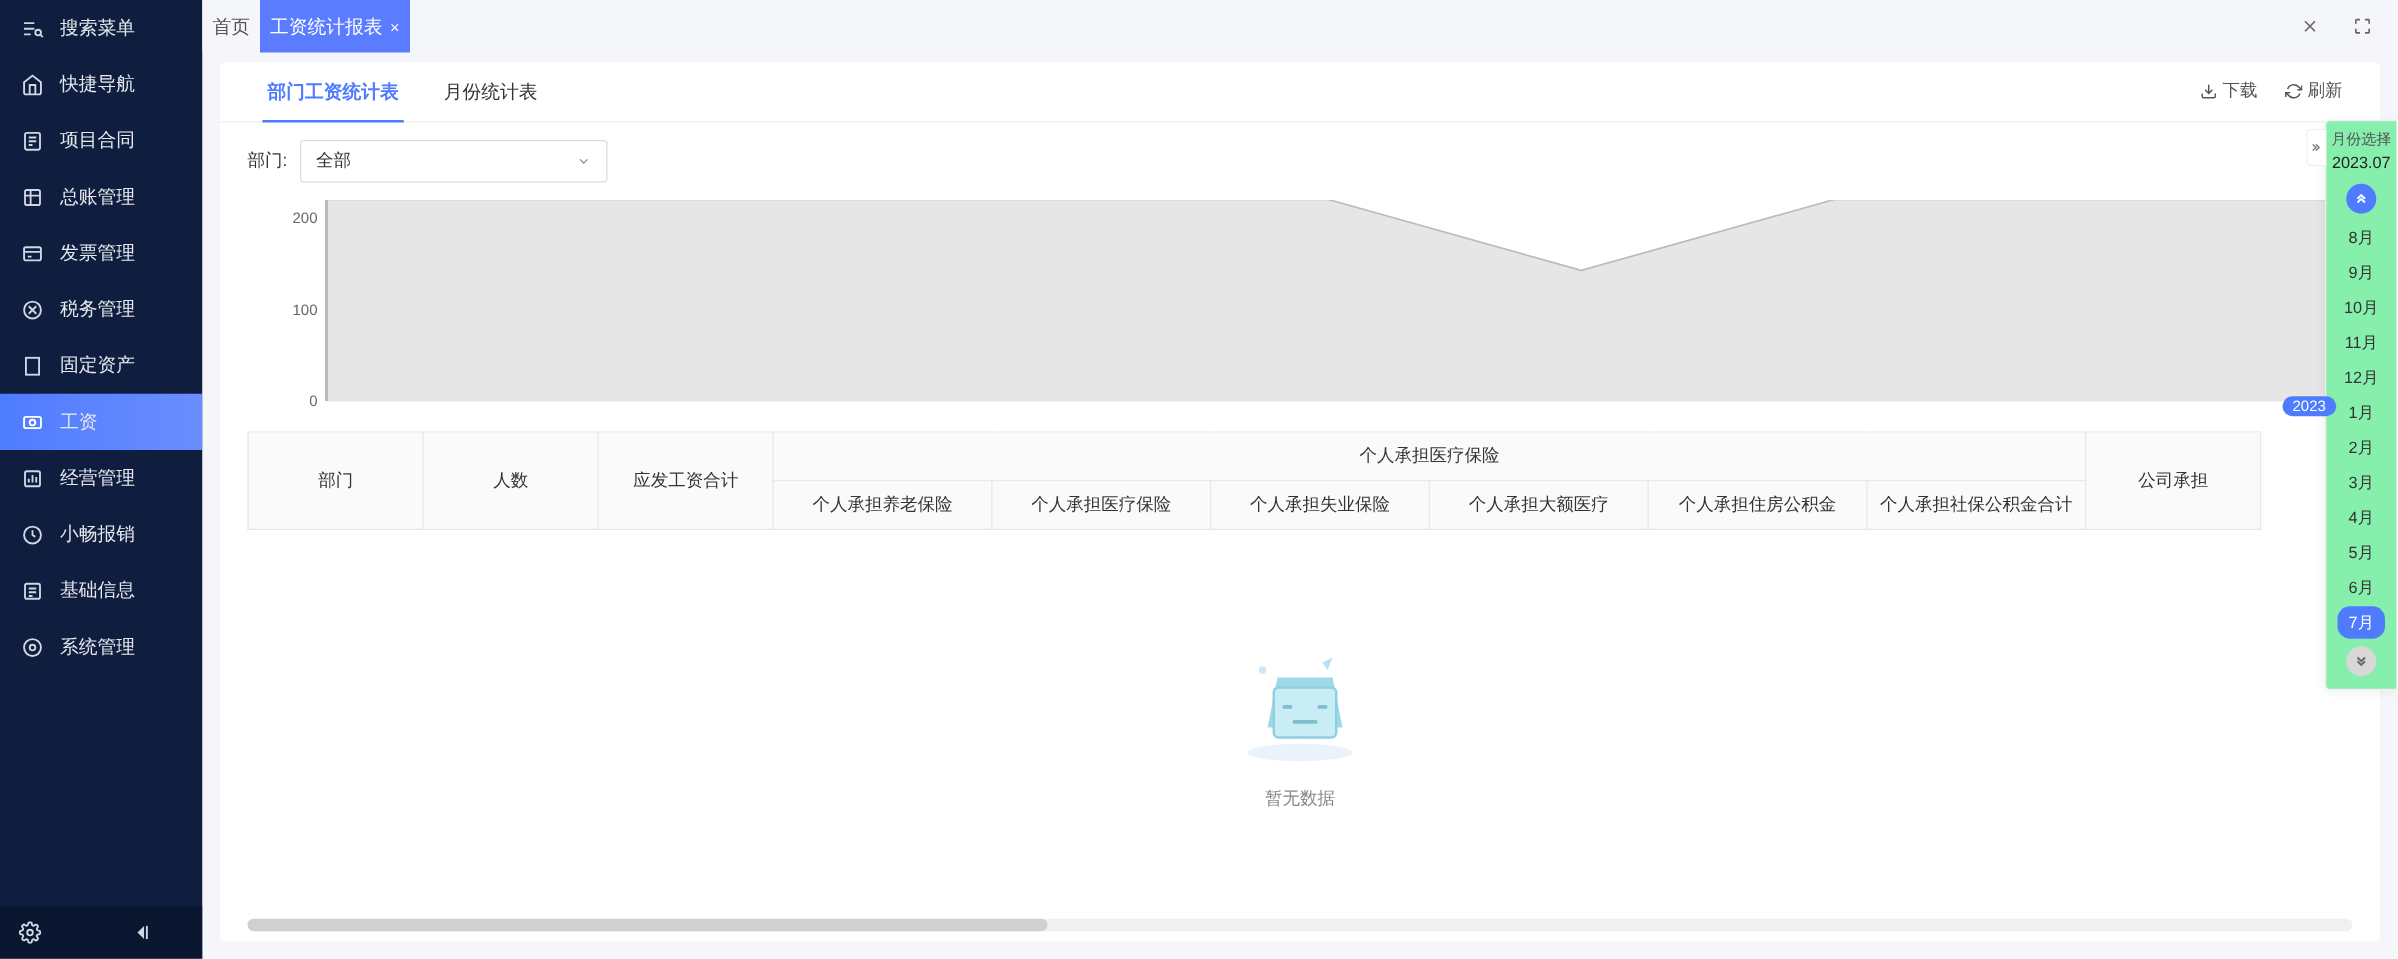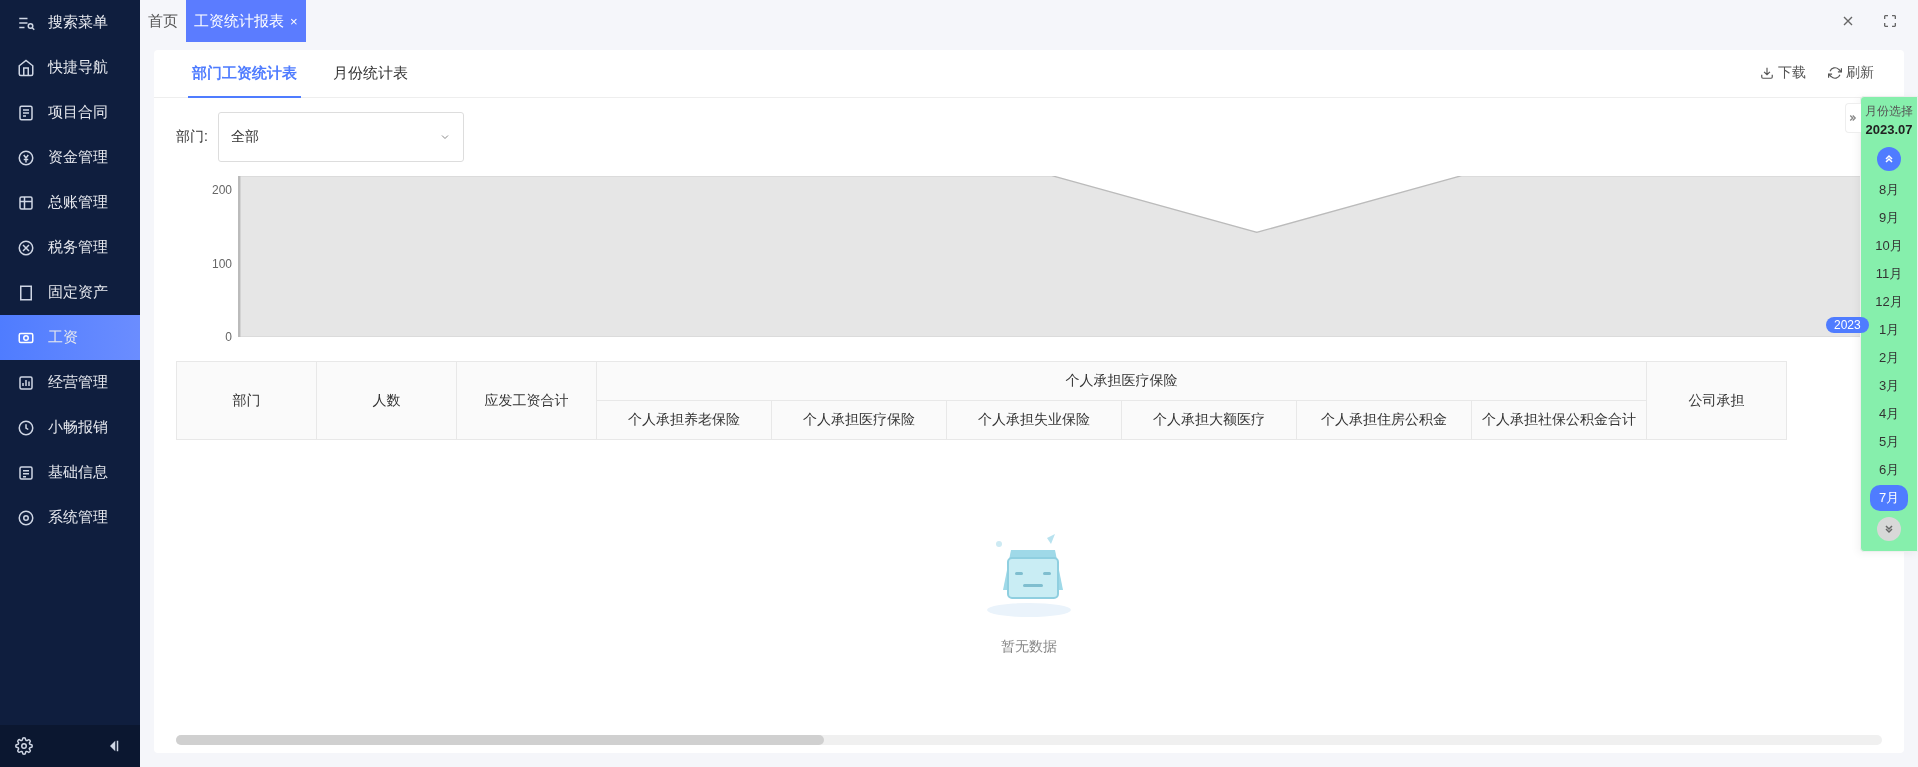--- a/index.html
+++ b/index.html
@@ -1,20 +1,20 @@
 <!DOCTYPE html>
 <html><head>
 <meta charset="utf-8">
 <style>
   * { box-sizing: border-box; margin: 0; padding: 0; }
   html, body { width: 100%; height: 100%; font-family: "Microsoft YaHei", "PingFang SC", sans-serif; font-size: 14px; color: #333; background: #f5f6fa; overflow: hidden; }
   body { display: flex; height: 767px; width: 1918px; }
 
   
-  .sidebar { width: 140px; background: #0f1e3e; color: #e6e8ee; display: flex; flex-direction: column; position: relative; }
+  .sidebar { width: 162px; background: #0f1e3e; color: #e6e8ee; display: flex; flex-direction: column; position: relative; }
   .sidebar-items { flex: 1; overflow-y: auto; }
   .sidebar-item { display: flex; align-items: center; height: 45px; padding: 0 16px; cursor: pointer; gap: 12px; font-size: 15px; }
   .sidebar-item.active { background: linear-gradient(90deg,#4f7cff,#6b8dff); }
   .sidebar-icon { width: 20px; height: 20px; display: flex; align-items: center; justify-content: center; flex-shrink: 0; }
   .sidebar-bottom { height: 42px; display: flex; align-items: center; padding: 0 14px; gap: 72px; background: #0b1730; }
 
   
   .main { flex: 1; display: flex; flex-direction: column; background: #f5f6fa; position: relative; }
 
   
@@ -29,21 +29,21 @@
   .panel { margin: 8px 14px 14px 14px; background:#fff; border-radius:4px; flex:1; position:relative; display:flex; flex-direction:column; overflow:hidden; }
 
   .sub-tabs { display:flex; border-bottom:1px solid #eee; padding:0 20px; position:relative; }
   .sub-tab { padding:14px 18px; font-size:15px; cursor:pointer; color:#333; }
   .sub-tab.active { color:#4f7cff; font-weight:700; position:relative; }
   .sub-tab.active::after { content:""; position:absolute; left:10%; right:10%; bottom:-1px; height:2px; background:#4f7cff; }
   .panel-actions { position:absolute; right:30px; top:14px; display:flex; gap:22px; color:#555; }
   .panel-action { display:flex; align-items:center; gap:4px; cursor:pointer; }
 
   .filter-row { display:flex; align-items:center; padding:14px 22px; gap:10px; }
-  .select-box { border:1px solid #ddd; border-radius:3px; height:50px; width:246px; display:flex; align-items:center; justify-content:space-between; padding:0 12px; cursor:pointer; color:#333; }
+  .select-box { border:1px solid #ddd; border-radius:3px; height:34px; width:246px; display:flex; align-items:center; justify-content:space-between; padding:0 12px; cursor:pointer; color:#333; }
 
   
   .chart-wrap { padding: 0 22px 10px 22px; position:relative; }
   .chart { position:relative; height:175px; }
   .chart-ylabel { position:absolute; right: calc(100% - 56px); transform: translateY(-50%); font-size:12px; color:#666; }
   .chart-area { position:absolute; left:62px; right:14px; top:0; bottom:14px; }
   .chart-area svg { width:100%; height:100%; display:block; }
 
   
   .table-wrap { padding:0 22px; overflow-x:auto; flex-shrink:0; }
@@ -55,21 +55,21 @@
   .empty-illus { width:120px; height:100px; }
 
   
   .hscroll { margin: 0 22px 8px 22px; height:10px; background:#f0f0f0; border-radius:5px; position:relative; }
   .hscroll-thumb { position:absolute; left:0; top:0; height:100%; width:38%; background:#d0d0d0; border-radius:5px; }
 
   
   .month-picker { position:absolute; top:96px; right:0; width:58px; background:#86efac; border:1px solid #eee; border-radius:4px 0 0 4px; box-shadow:-2px 2px 8px rgba(0,0,0,0.05); display:flex; flex-direction:column; align-items:center; padding:6px 0; z-index:10; }
   .mp-collapse { position:absolute; left:-16px; top:6px; width:16px; height:30px; background:#fff; border:1px solid #eee; border-right:none; border-radius:4px 0 0 4px; display:flex; align-items:center; justify-content:center; cursor:pointer; color:#888; font-size:12px;}
   .mp-label { font-size:12px; color:#555; margin-bottom:2px; }
-  .mp-date { font-size:13px; font-weight:700; color:#222; margin-bottom:6px; }
+  .mp-date { font-size:13px; font-weight:400; color:#222; margin-bottom:6px; }
   .mp-btn-circle { width:24px; height:24px; border-radius:50%; background:#4f7cff; color:#fff; display:flex; align-items:center; justify-content:center; cursor:pointer; margin:4px 0; font-size:12px; }
   .mp-btn-circle.gray { background:#d8d8d8; color:#666; }
   .mp-month { width:38px; text-align:center; padding:4px 0; font-size:13px; color:#333; cursor:pointer; border-radius:10px; margin:2px 0; }
   .mp-month.active { background:#4f7cff; color:#fff; }
   .mp-year-badge { background:#4f7cff; color:#fff; font-size:12px; padding:1px 8px; border-radius:10px; margin:2px 0; }
   .mp-year-wrap { position:relative; margin:2px 0; }
   .mp-year-badge.shifted { position:absolute; left:-44px; top:-2px; }
 
   
   svg { display:block; }
@@ -107,35 +107,36 @@
             <line x1="8" y1="8" x2="16" y2="8"></line>
             <line x1="8" y1="12" x2="16" y2="12"></line>
             <line x1="8" y1="16" x2="12" y2="16"></line>
           </svg>
         </span>
         <span>项目合同</span>
       </div>
       <div class="sidebar-item">
         <span class="sidebar-icon">
           <svg width="18" height="18" viewBox="0 0 24 24" stroke="#cfd6e4" stroke-width="2" fill="none">
-            <circle cx="12" cy="12" r="9"></circle>
-            <path d="M9 8l3 4 3-4M9 14h6M12 12v6"></path>
-          </svg>
-        </span>
-        <span>资金管理</span>
-      </div>
-      <div class="sidebar-item">
-        <span class="sidebar-icon">
-          <svg width="18" height="18" viewBox="0 0 24 24" stroke="#cfd6e4" stroke-width="2" fill="none">
             <rect x="4" y="4" width="16" height="16" rx="2"></rect>
             <line x1="4" y1="10" x2="20" y2="10"></line>
             <line x1="10" y1="4" x2="10" y2="20"></line>
           </svg>
         </span>
         <span>总账管理</span>
+      </div>
+      <div class="sidebar-item">
+        <span class="sidebar-icon">
+          <svg width="18" height="18" viewBox="0 0 24 24" stroke="#cfd6e4" stroke-width="2" fill="none">
+            <rect x="3" y="5" width="18" height="14" rx="2"></rect>
+            <line x1="3" y1="10" x2="21" y2="10"></line>
+            <line x1="7" y1="15" x2="11" y2="15"></line>
+          </svg>
+        </span>
+        <span>发票管理</span>
       </div>
       <div class="sidebar-item">
         <span class="sidebar-icon">
           <svg width="18" height="18" viewBox="0 0 24 24" stroke="#cfd6e4" stroke-width="2" fill="none">
             <circle cx="12" cy="12" r="9"></circle>
             <path d="M8 8l8 8M8 16l8-8"></path>
           </svg>
         </span>
         <span>税务管理</span>
       </div>

